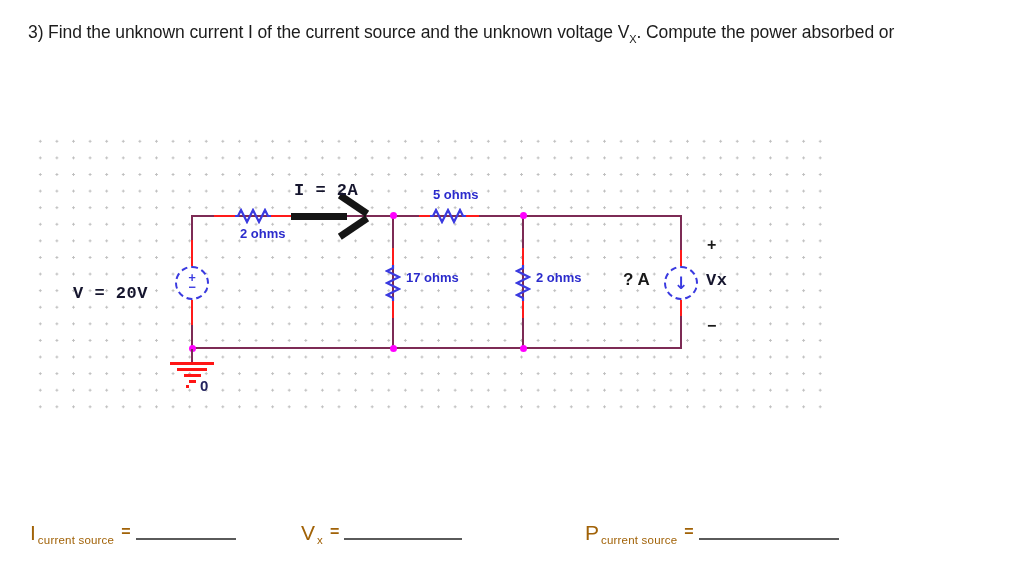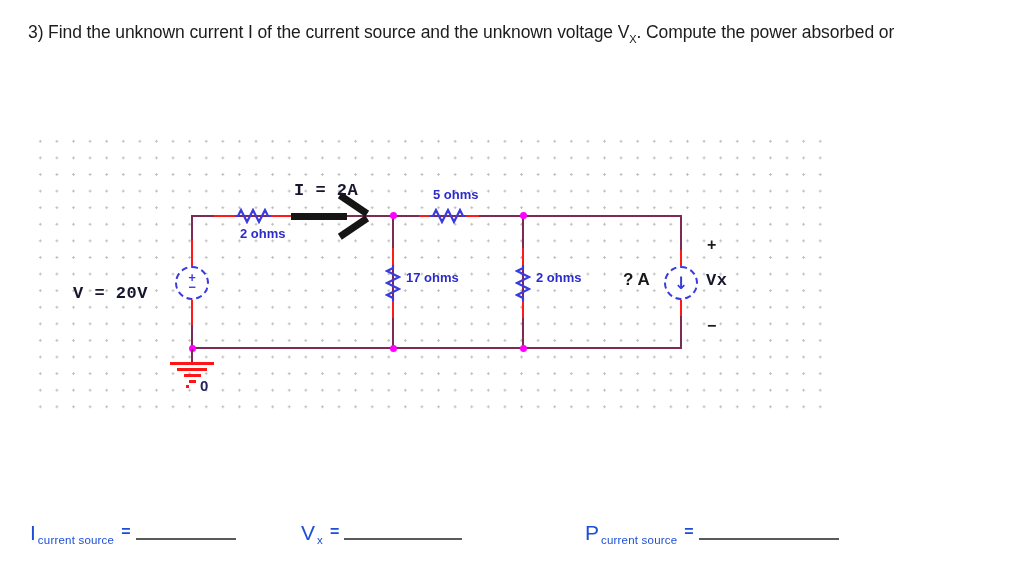--- a/index.html
+++ b/index.html
@@ -44,21 +44,21 @@
   .gdot  { position:absolute; width:3px; height:3px; background:#ff1515; }
 
   
   .mlabel { position:absolute; font-family:"Liberation Mono","DejaVu Sans Mono",monospace;
             font-weight:bold; font-size:17px; color:#16162e; letter-spacing:0.5px; }
   .blabel { position:absolute; font-size:13px; font-weight:bold; color:#2b2bcc; }
   .klabel { position:absolute; font-size:17px; font-weight:bold; color:#1a1a1a; }
   .node0  { position:absolute; font-size:15px; font-weight:bold; color:#23235f; }
 
   
-  .ans { position:absolute; top:521px; color:#1d4ed8; white-space:nowrap; }
+  .ans { position:absolute; top:521px; color:#a16207; white-space:nowrap; }
   .ans-main { font-size:21px; font-weight:500; }
   .ans-sub  { font-size:11.5px; position:relative; top:4px; margin-left:2px; letter-spacing:0.2px; }
   .ans-eq   { font-size:16px; font-weight:bold; margin-left:7px; margin-right:5px; position:relative; top:-3px; }
   .ans-line { display:inline-block; height:13px; border-bottom:2px solid #5a5a5a; }
 </style>
 </head>
 <body>
 
 <div class="page">
 

